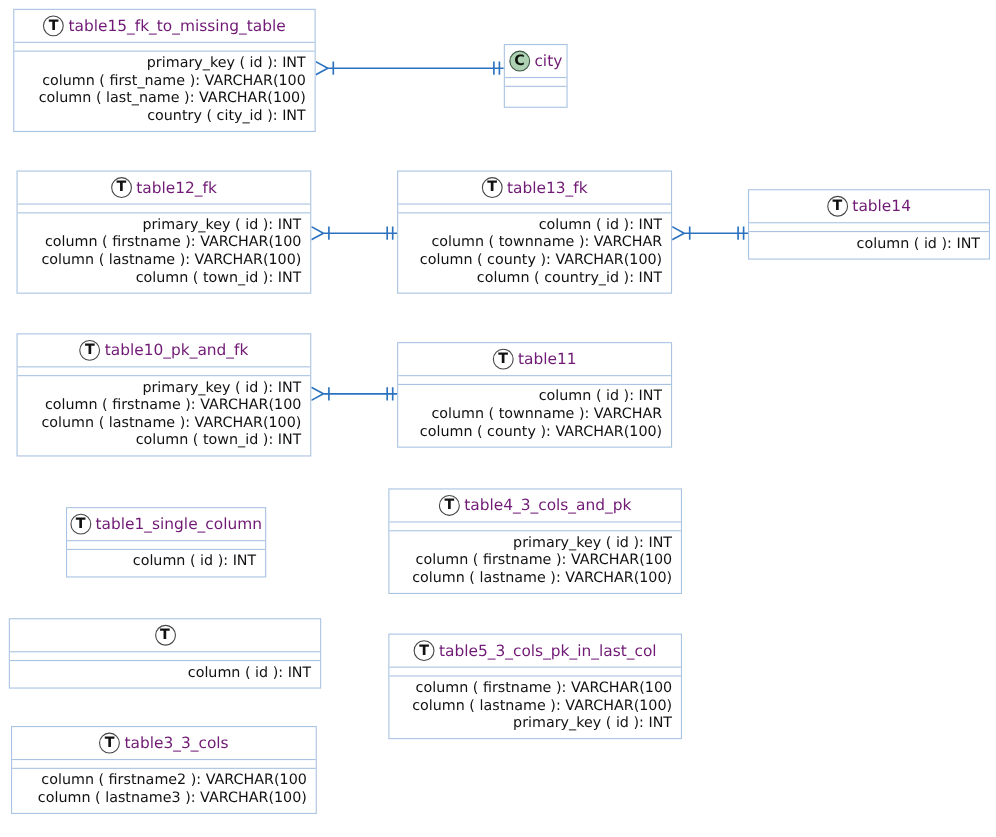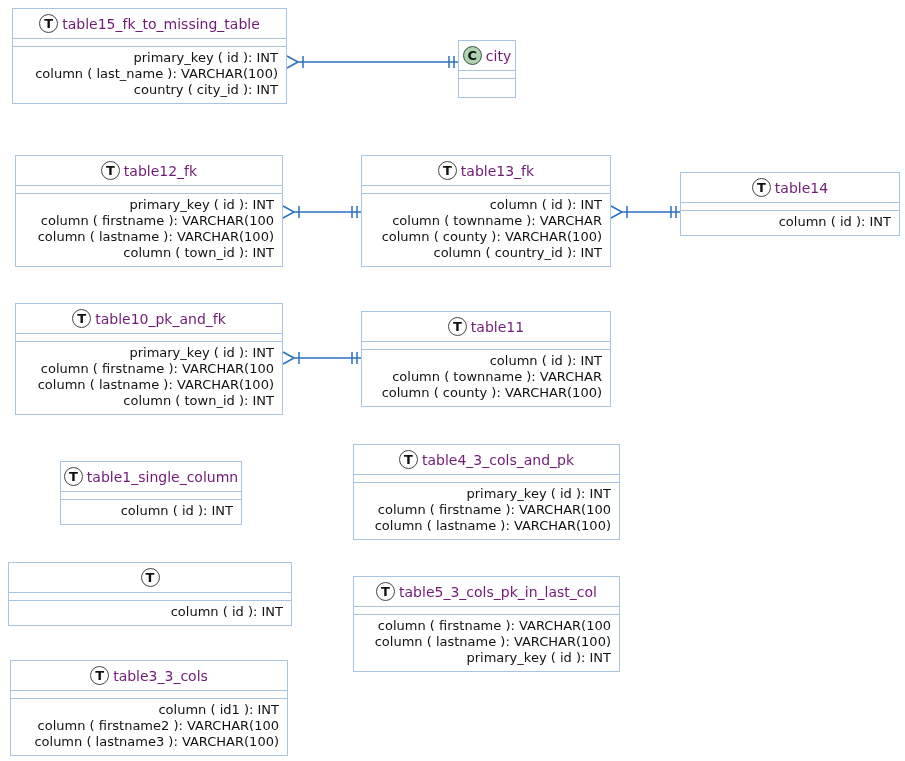--- a/index.html
+++ b/index.html
@@ -89,20 +89,21 @@
       </g>
     </svg>
 <div class="entity" style="left: 12px; top: 8px; width: 275px;">
       <div class="entity-header">
         <span class="spot spot-T">T</span>
         <span class="entity-title">table15_fk_to_missing_table</span>
       </div>
       <div class="entity-gap"></div>
       <div class="entity-body">
         <div class="entity-row">primary_key ( id ): INT</div>
+        <div class="entity-row">column ( first_name ): VARCHAR(100</div>
         <div class="entity-row">column ( last_name ): VARCHAR(100)</div>
         <div class="entity-row">country ( city_id ): INT</div>
       </div>
     </div>
     <div class="entity" style="left: 458px; top: 40px; width: 58px;">
       <div class="entity-header">
         <span class="spot spot-C">C</span>
         <span class="entity-title">city</span>
       </div>
       <div class="entity-gap"></div>
@@ -212,18 +213,17 @@
         <div class="entity-row">primary_key ( id ): INT</div>
       </div>
     </div>
     <div class="entity" style="left: 10px; top: 660px; width: 278px;">
       <div class="entity-header">
         <span class="spot spot-T">T</span>
         <span class="entity-title">table3_3_cols</span>
       </div>
       <div class="entity-gap"></div>
       <div class="entity-body">
-        <div class="entity-row">column ( id1 ): INT</div>
         <div class="entity-row">column ( firstname2 ): VARCHAR(100</div>
         <div class="entity-row">column ( lastname3 ): VARCHAR(100)</div>
       </div>
     </div>
   </div>
 
 </body></html>

